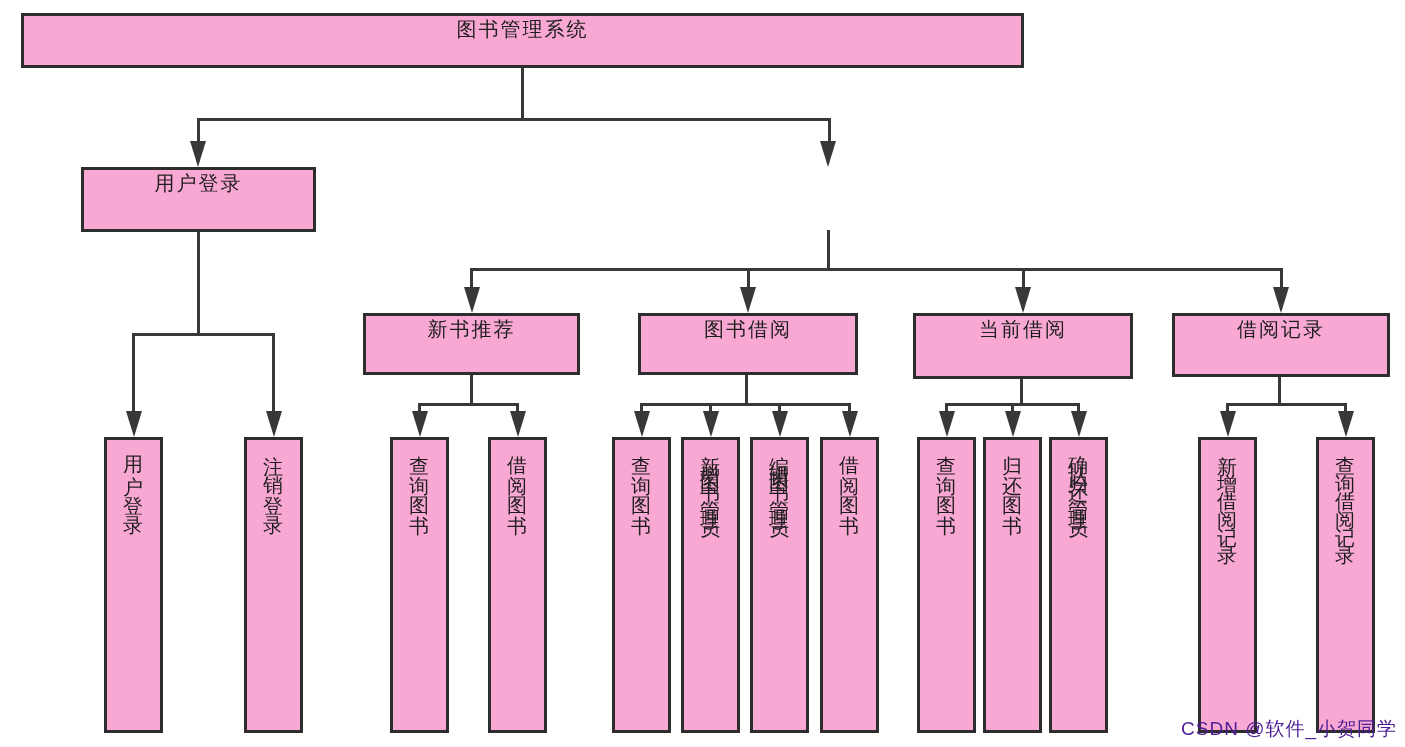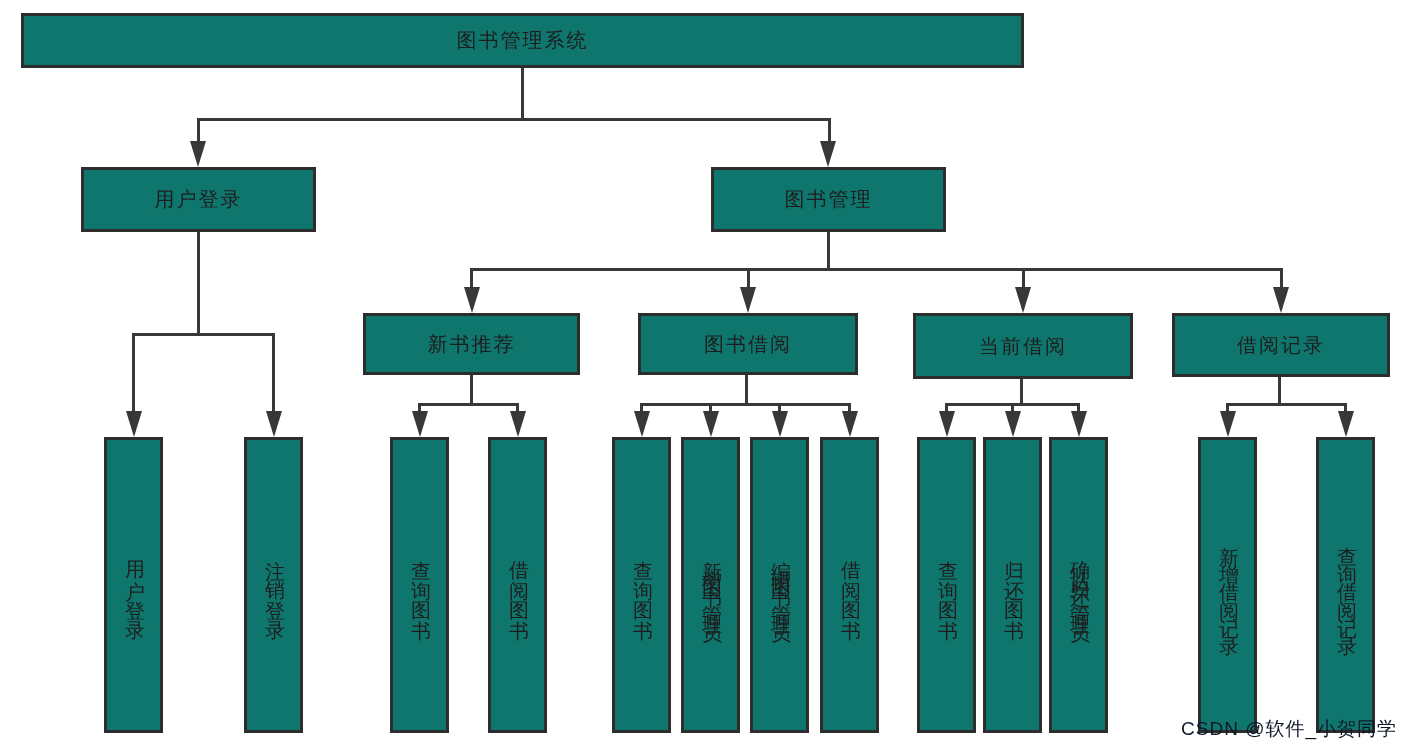--- a/index.html
+++ b/index.html
@@ -4,22 +4,22 @@
 <style>
   html,body{margin:0;padding:0;background:#fff;}
   .stage{
     position:relative;width:1405px;height:747px;background:#fff;overflow:hidden;
     font-family:"Liberation Sans",sans-serif;
   }
   .ln{position:absolute;background:#383838;}
   .ar{position:absolute;width:0;height:0;
       border-left:8px solid transparent;border-right:8px solid transparent;
       border-top:26px solid #383838;}
-  .box{position:absolute;border:3px solid #2d2d2d;background:#0f766e;
-       display:flex;align-items:center;justify-content:center;box-sizing:border-box;font-family:Liberation Mono, monospace;}
+  .box{position:absolute;border:3px solid #2d2d2d;background:#f9a8d4;
+       display:flex;align-items:flex-start;justify-content:center;box-sizing:border-box;}
   .box span{color:#1d1d1d;font-size:20px;}
   .hbox span{letter-spacing:2px;white-space:nowrap;}
   .vbox span{writing-mode:vertical-rl;text-orientation:mixed;line-height:1;}
   .ls4{letter-spacing:20px;}
   .ls6{letter-spacing:18px;}
   .ls9{letter-spacing:9px;}
   
   .n-root{left:21px;top:13px;width:1003px;height:55px;}
   .n-login{left:81px;top:167px;width:235px;height:65px;}
   .n-mgmt{left:711px;top:167px;width:235px;height:65px;}
@@ -27,21 +27,21 @@
   .n-borrow{left:638px;top:313px;width:220px;height:62px;}
   .n-current{left:913px;top:313px;width:220px;height:66px;}
   .n-record{left:1172px;top:313px;width:218px;height:64px;}
   .v{top:437px;width:59px;height:296px;}
   .v1{left:104px;}  .v2{left:244px;}
   .v3{left:390px;}  .v4{left:488px;}
   .v5{left:612px;}  .v6{left:681px;}  .v7{left:750px;}  .v8{left:820px;}
   .v9{left:917px;}  .v10{left:983px;} .v11{left:1049px;}
   .v12{left:1198px;}.v13{left:1316px;}
   .watermark{
-    position:absolute;right:8px;bottom:5px;color:#0f172a;font-size:19px;
+    position:absolute;right:8px;bottom:5px;color:#4c1d95;font-size:19px;
     letter-spacing:1px;white-space:nowrap;
   }
 </style>
 </head>
 <body>
 
 <div class="stage">
 
   <i class="ln" style="left:521px;top:66px;width:3px;height:54px;"></i>
   <i class="ln" style="left:197px;top:118px;width:634px;height:3px;"></i>
@@ -102,23 +102,20 @@
   <i class="ar" style="left:1220px;top:411px;"></i>
   <i class="ar" style="left:1338px;top:411px;"></i>
 
   <div class="box hbox n-root">
     <span>图书管理系统</span>
   </div>
 
   <div class="box hbox n-login">
     <span>用户登录</span>
   </div>
-  <div class="box hbox n-mgmt">
-    <span>图书管理</span>
-  </div>
 
   <div class="box hbox n-newbook">
     <span>新书推荐</span>
   </div>
   <div class="box hbox n-borrow">
     <span>图书借阅</span>
   </div>
   <div class="box hbox n-current">
     <span>当前借阅</span>
   </div>

